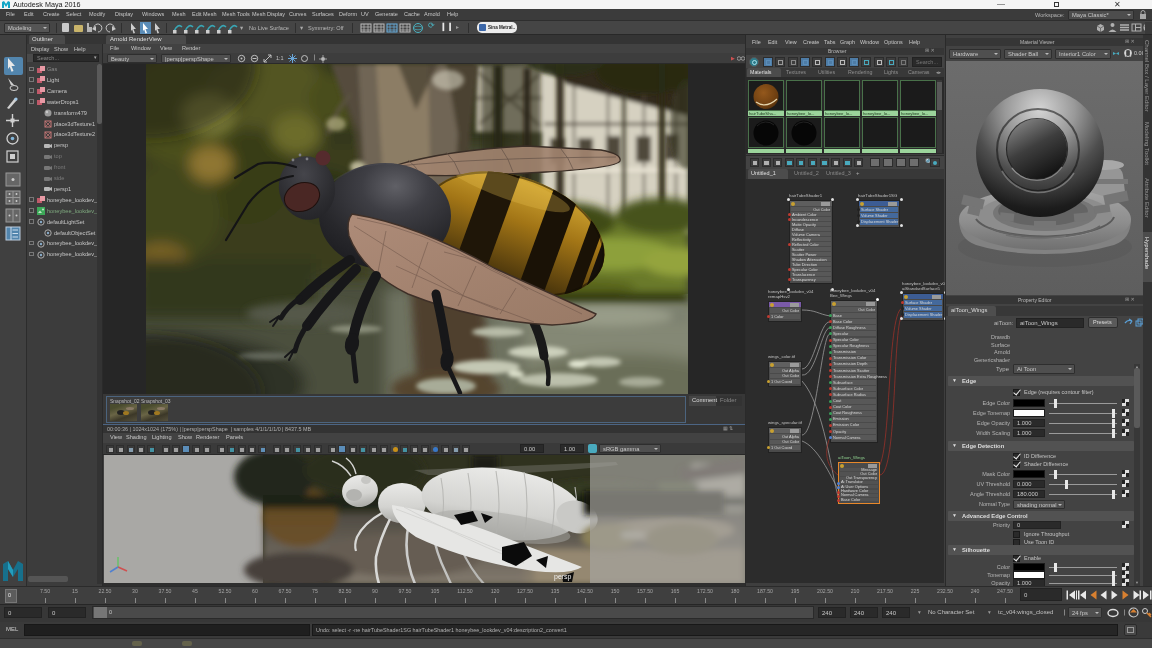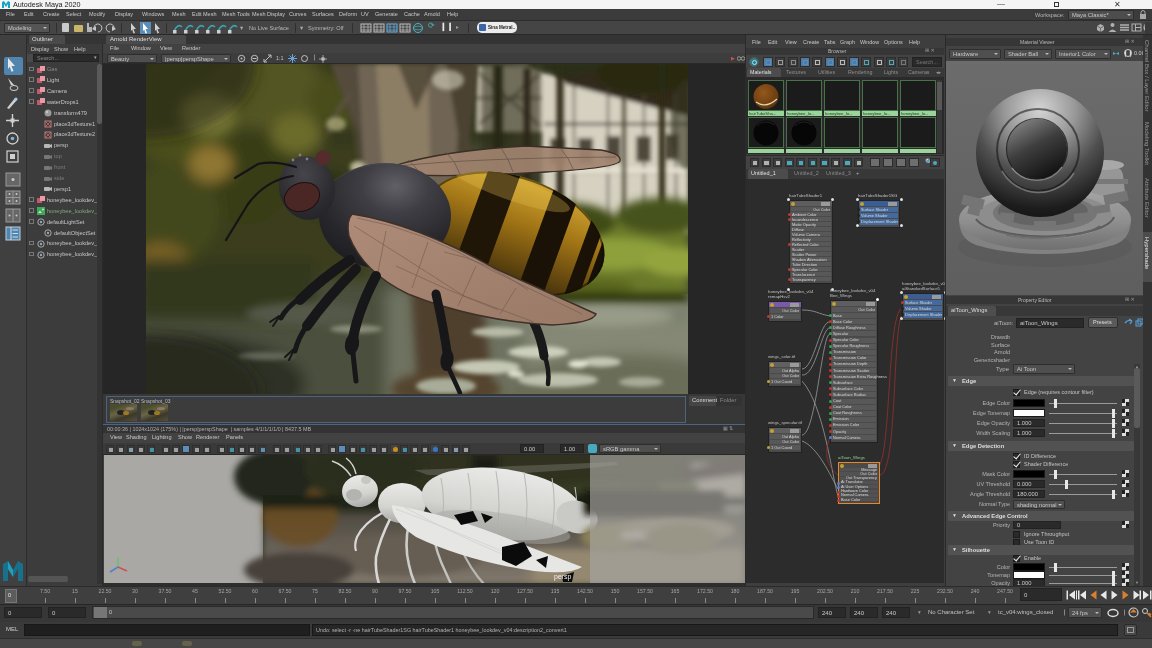--- a/index.html
+++ b/index.html
@@ -23,21 +23,21 @@
 .sld{position:absolute;height:1px;background:#9a9a9a;}
 .sldh{position:absolute;width:3px;height:9px;background:#e8e8e8;top:-4px;}
 .vtxt{position:absolute;color:#989898;font-size:6px;white-space:nowrap;
  transform-origin:0 0;transform:rotate(90deg);}
 </style></head><body>
 <div id="root">
     <div class="a" style="left:0;top:0;width:1152px;height:9px;background:#f4f4f4"></div>
     <svg class="a" style="left:2px;top:1px" width="8" height="7" viewBox="0 0 8 7">
       <path d="M0 7 L0 1 L2 0 L4 3 L6 0 L8 1 L8 7 L6 7 L6 3 L4 6 L2 3 L2 7 Z" fill="#12a5c6"></path>
     </svg>
-    <div class="t" style="left:13px;top:0px;color:#1a1a1a;font-size:7.2px;line-height:9px">Autodesk Maya 2020</div>
+    <div class="t" style="left:13px;top:0px;color:#1a1a1a;font-size:7.2px;line-height:9px">Autodesk Maya 2016</div>
     <div class="t" style="left:997px;top:0;color:#333;font-size:8px;line-height:8px">—</div>
     <div class="a" style="left:1054px;top:2px;width:5px;height:5px;border:1px solid #333"></div>
     <div class="t" style="left:1114px;top:0;color:#333;font-size:8px;line-height:9px">✕</div>
     <div class="a" style="left:0;top:9px;width:1152px;height:12px;background:#3b3b3b;border-bottom:1px solid #2e2e2e"></div>
     <div class="t" style="left:6px;top:11px;font-size:5.5px;color:#c9c9c9">File</div>
     <div class="t" style="left:24px;top:11px;font-size:5.5px;color:#c9c9c9">Edit</div>
     <div class="t" style="left:43px;top:11px;font-size:5.5px;color:#c9c9c9">Create</div>
     <div class="t" style="left:66px;top:11px;font-size:5.5px;color:#c9c9c9">Select</div>
     <div class="t" style="left:89px;top:11px;font-size:5.5px;color:#c9c9c9">Modify</div>
     <div class="t" style="left:115px;top:11px;font-size:5.5px;color:#c9c9c9">Display</div>

